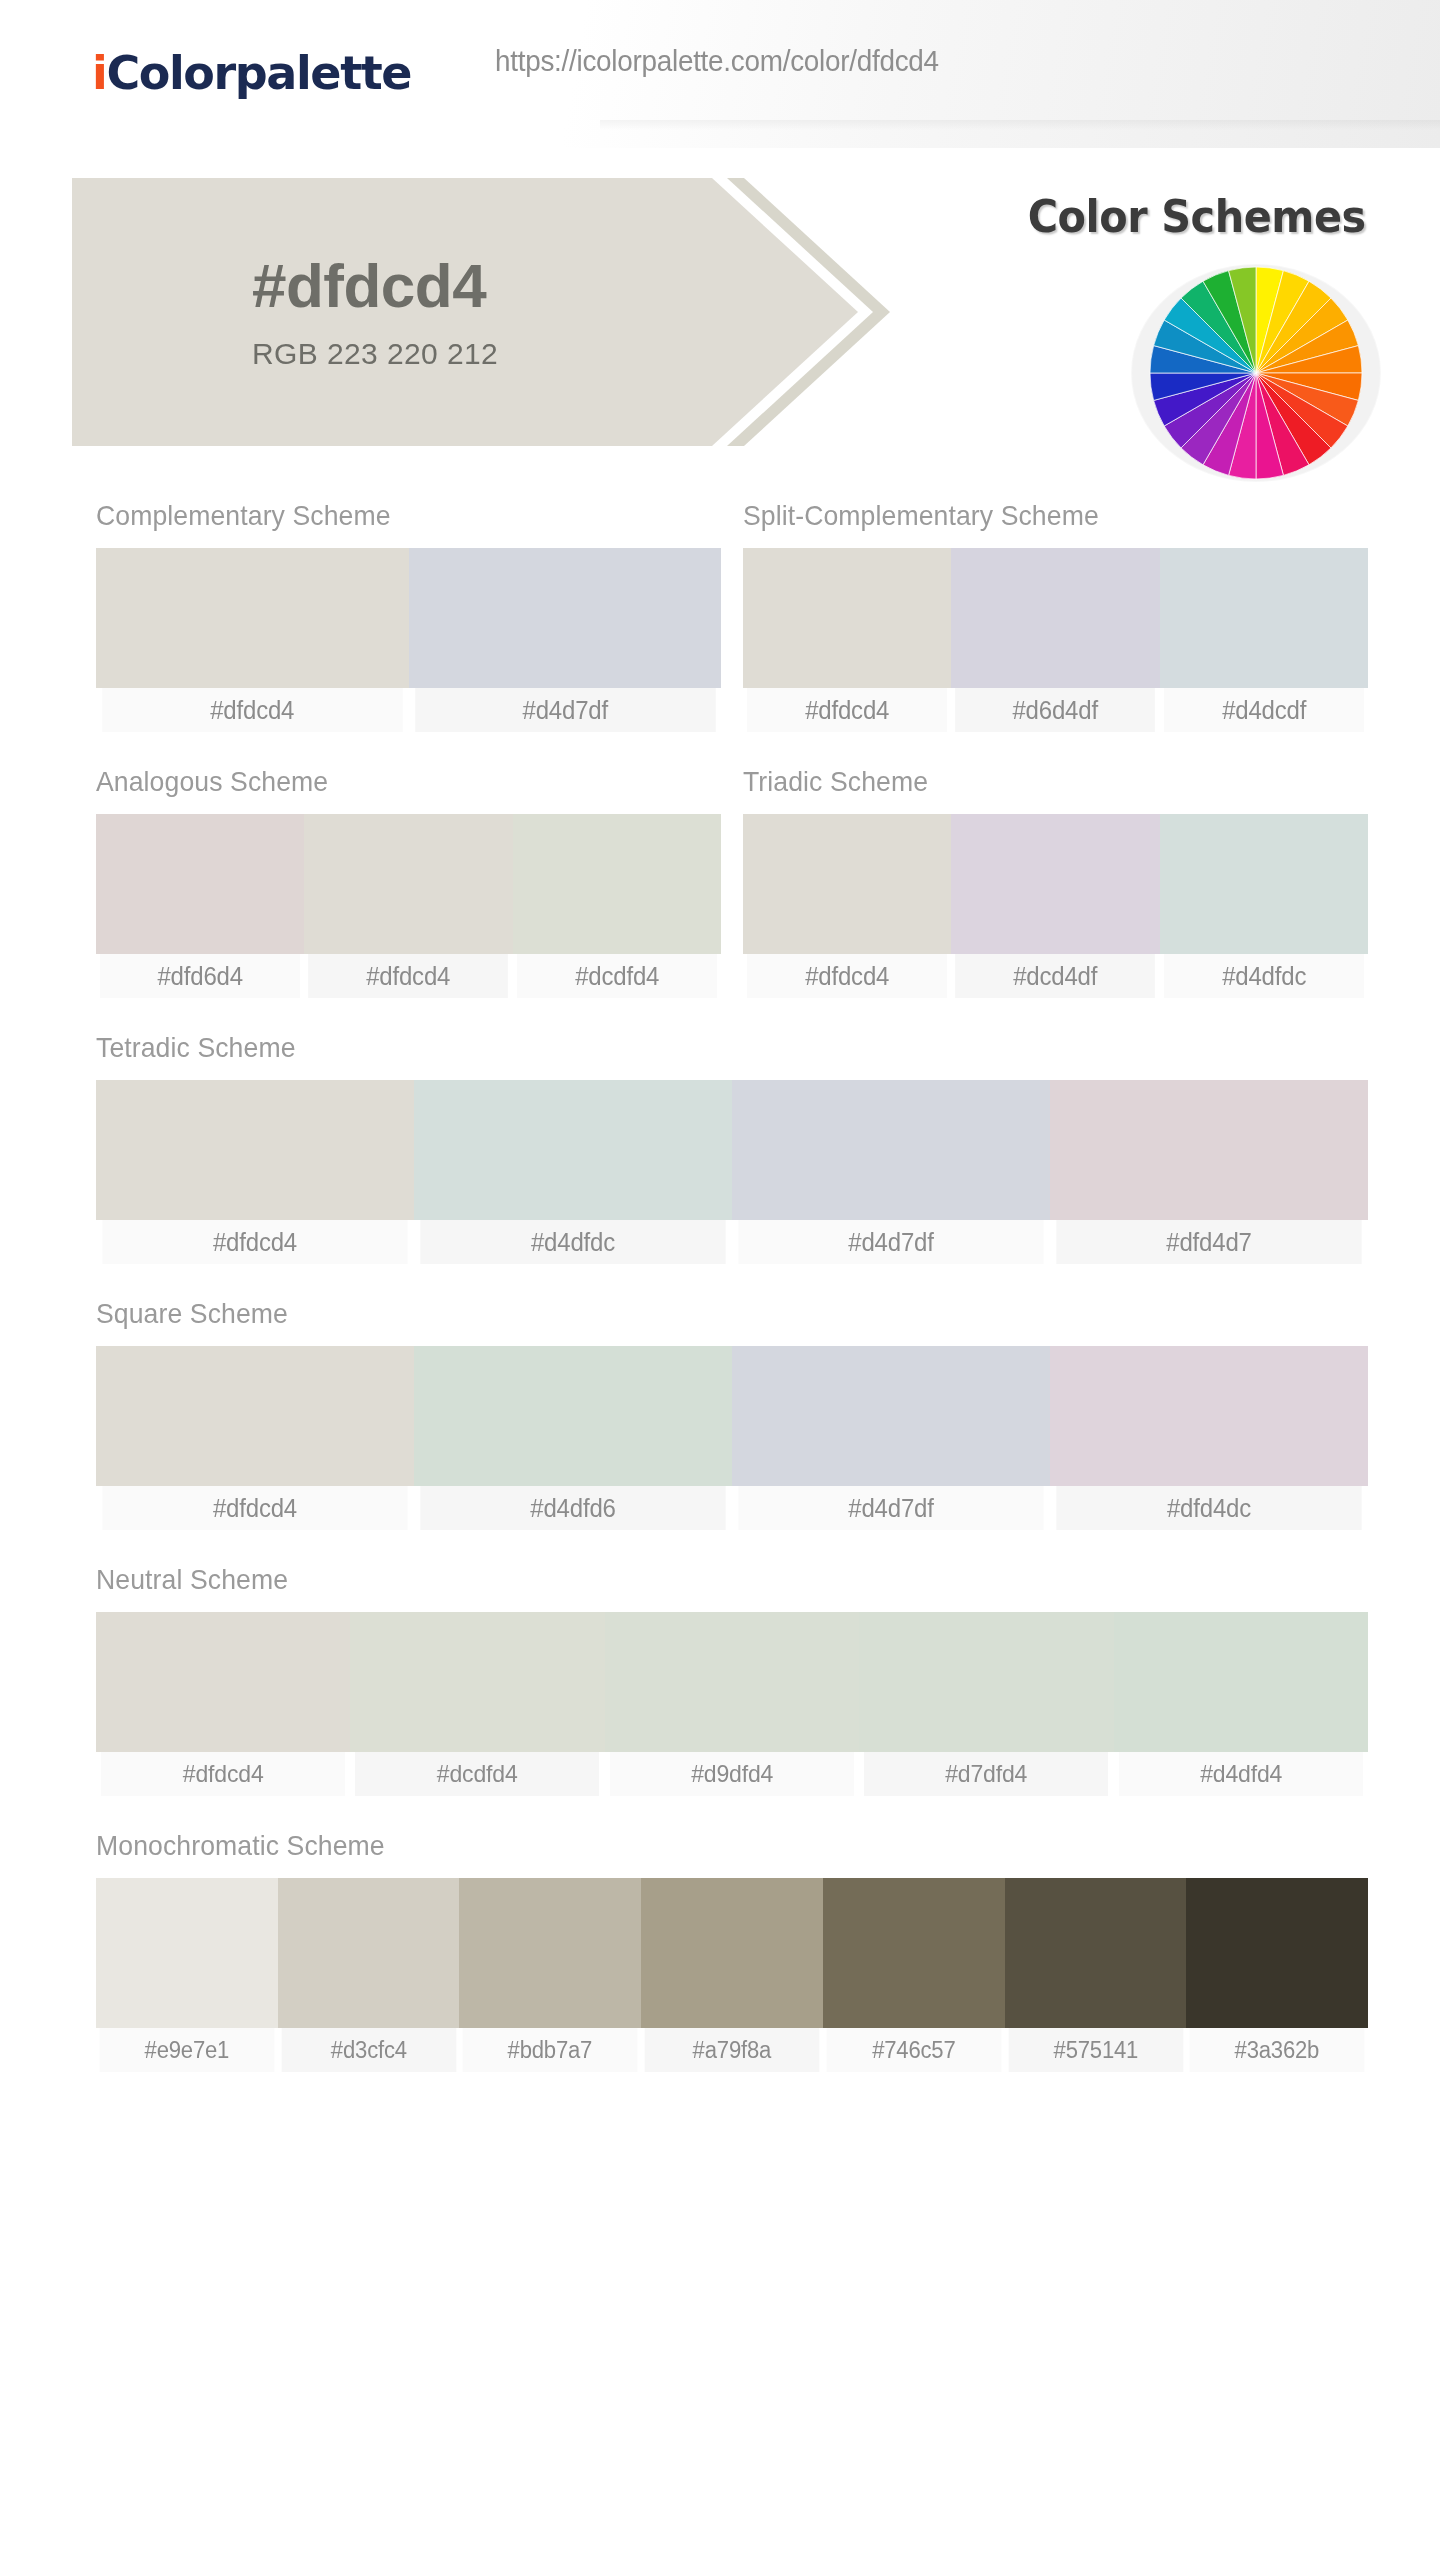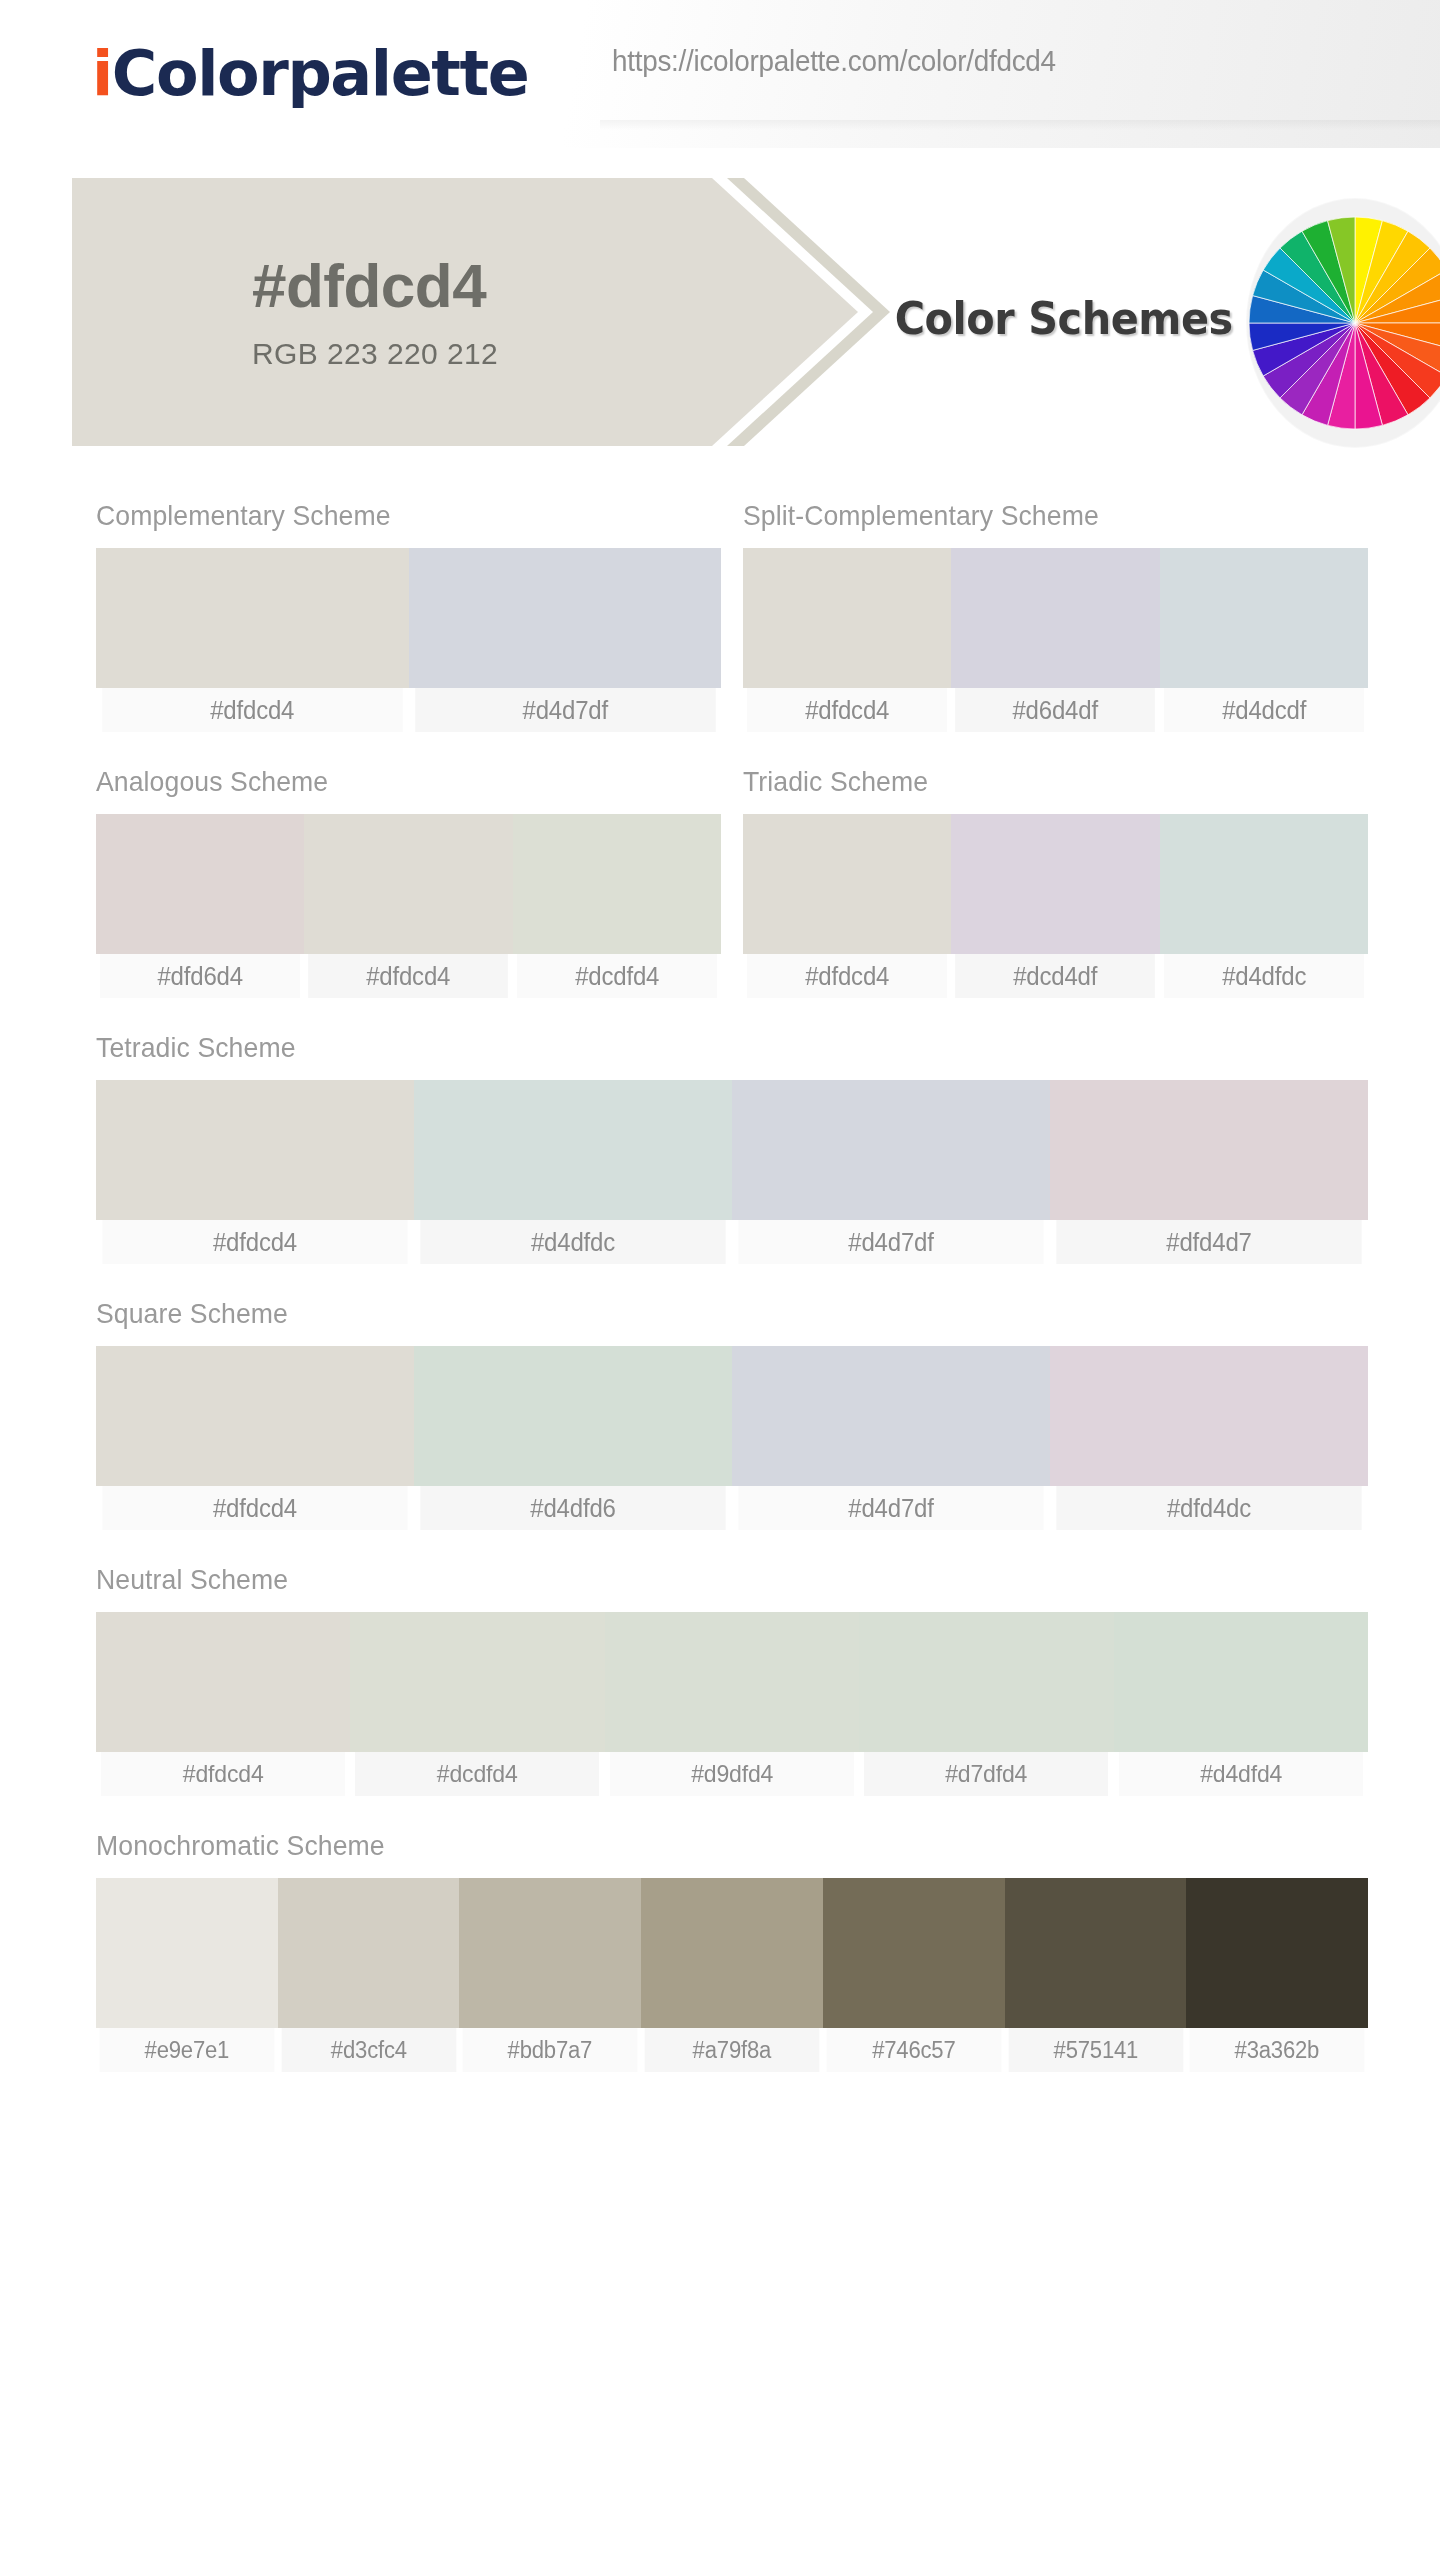--- a/index.html
+++ b/index.html
@@ -21,21 +21,21 @@
     background: linear-gradient(100deg, #ffffff 0%, #ffffff 40%, #f7f7f7 62%, #ececec 100%);
   }
   .header-inner {
     display: flex;
     align-items: center;
     height: 122px;
     padding-left: 92px;
   }
   .logo {
     font-family: "DejaVu Sans", sans-serif;
-    font-size: 62px;
+    font-size: 46px;
     font-weight: bold;
     letter-spacing: -1.4px;
     color: #1b2a52;
     white-space: nowrap;
     margin-top: 24px;
   }
   .logo .logo-i { color: #f4511e; }
   .site-url {
     margin-left: 84px;
     font-family: "Liberation Sans", sans-serif;
@@ -109,21 +109,22 @@
     letter-spacing: 0.4px;
   }
 
   .hero-right {
     position: absolute;
     left: 880px;
     top: 0;
     width: 500px;
     height: 268px;
     display: flex;
-    align-items: center;
+    flex-direction: column;
+    align-items: flex-end;
   }
   .hero-title {
     font-family: "DejaVu Sans", sans-serif;
     font-size: 45px;
     font-weight: bold;
     color: #3c3c3c;
     letter-spacing: -0.5px;
     transform: scaleX(0.92);
     text-shadow: 2px 2px 2px rgba(0,0,0,0.22);
     margin-top: 12px;

